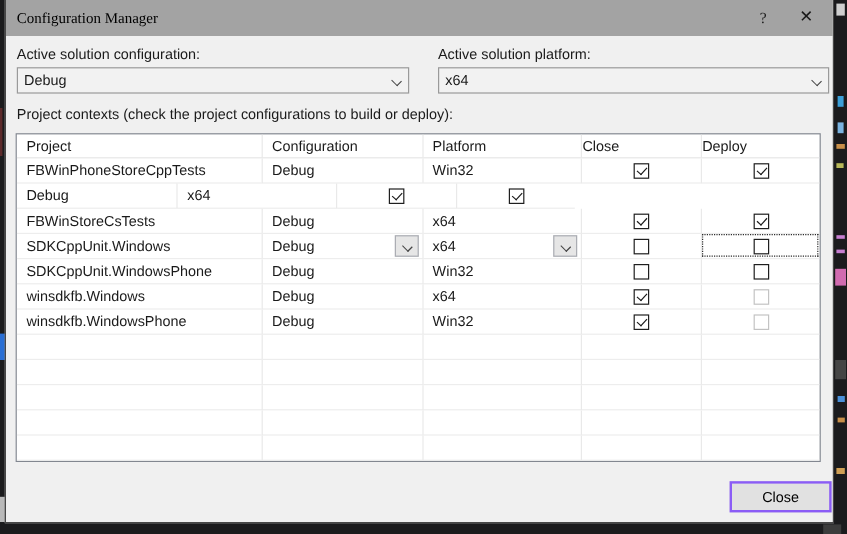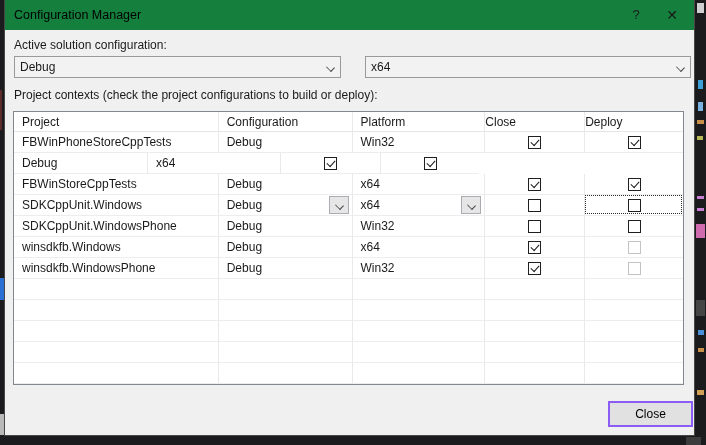--- a/index.html
+++ b/index.html
@@ -5,21 +5,21 @@
   * { margin:0; padding:0; box-sizing:border-box; }
   body { font-family:"Liberation Sans", sans-serif; background:#101011; }
   .canvas { position:relative; width:706px; height:445px; background:#1b1b1d; overflow:hidden; }
 
   
   .bg-speck { position:absolute; }
 
   .dialog { position:absolute; left:4px; top:0; width:691px; height:436px;
             background:#f0f0f0; border:1px solid #474747; border-top:none; }
 
-  .titlebar { position:absolute; left:0; top:0; width:100%; height:30px; background:#15803d; }
+  .titlebar { position:absolute; left:0; top:0; width:100%; height:30px; background:#a3a3a3;font-family:Liberation Serif, serif; }
   .title { position:absolute; left:9px; top:0; line-height:30px; font-size:12.5px; color:#000; }
   .tb-btn { position:absolute; top:0; width:32px; height:30px; text-align:center; line-height:30px;
             font-size:13px; color:#1a1a1a; cursor:default; }
   .help-btn { right:42px; }
   .x-btn { right:6px; font-size:14px; }
 
   .lbl { position:absolute; font-size:12px; color:#1a1a1a; }
   .combo { position:absolute; height:22px; background:#f2f2f2; border:1px solid #9a9a9a;
            font-size:12px; color:#1a1a1a; line-height:20px; padding-left:5px; }
   .combo .chev { position:absolute; right:6px; top:7px; width:7px; height:7px; }
@@ -85,20 +85,21 @@
       <span class="tb-btn help-btn">?</span>
       <span class="tb-btn x-btn">✕</span>
     </div>
 
     <span class="lbl" style="left:9px;top:38px;">Active solution configuration:</span>
     <div class="combo" style="left:9px;top:56px;width:327px;">
       <span>Debug</span>
       <span class="chev"></span>
     </div>
 
+    <span class="lbl" style="left:360px;top:38px;">Active solution platform:</span>
     <div class="combo" style="left:360px;top:56px;width:326px;">
       <span>x64</span>
       <span class="chev"></span>
     </div>
 
     <span class="lbl" style="left:9px;top:88px;">Project contexts (check the project configurations to build or deploy):</span>
 
     <div class="grid">
       <div class="grid-header">
           <div class="grow">
@@ -133,21 +134,21 @@
                 <span class="checkbox checked"></span>
               </div>
             </div>
             <div class="gcell c4">
               <div class="chk-wrap">
                 <span class="checkbox checked"></span>
               </div>
             </div>
           </div>
           <div class="grow">
-            <div class="gcell c0">FBWinStoreCppTests</div>
+            <div class="gcell c0">FBWinStoreCsTests</div>
             <div class="gcell c1">Debug</div>
             <div class="gcell c2">x64</div>
             <div class="gcell c3">
               <div class="chk-wrap">
                 <span class="checkbox checked"></span>
               </div>
             </div>
             <div class="gcell c4">
               <div class="chk-wrap">
                 <span class="checkbox checked"></span>

